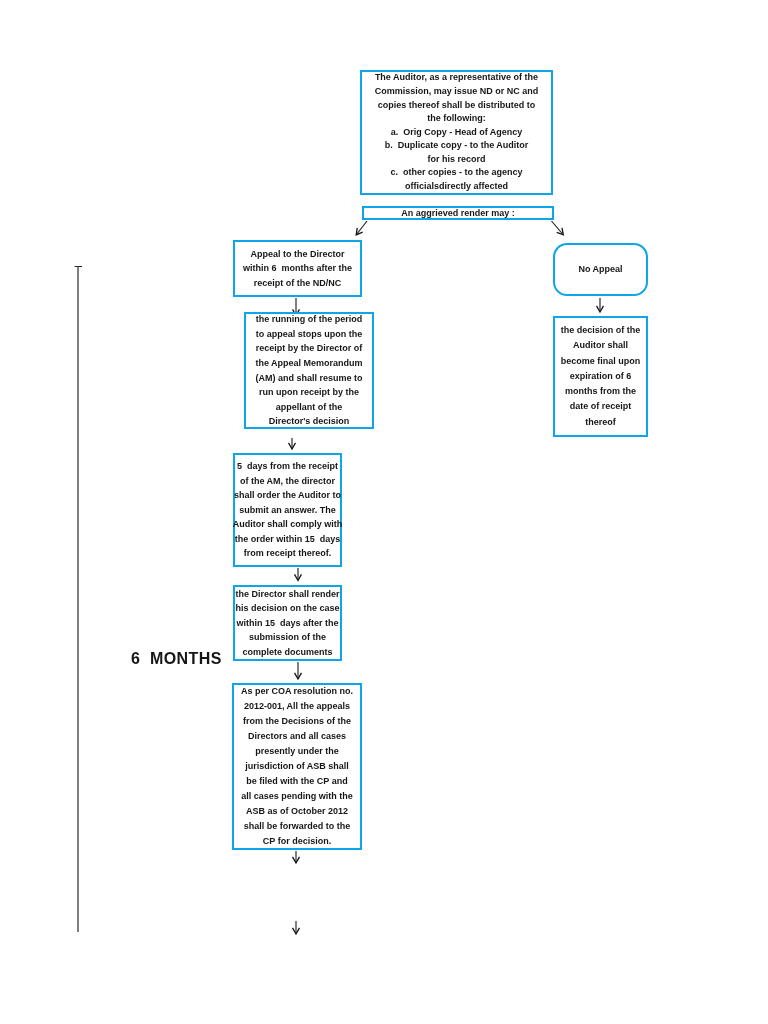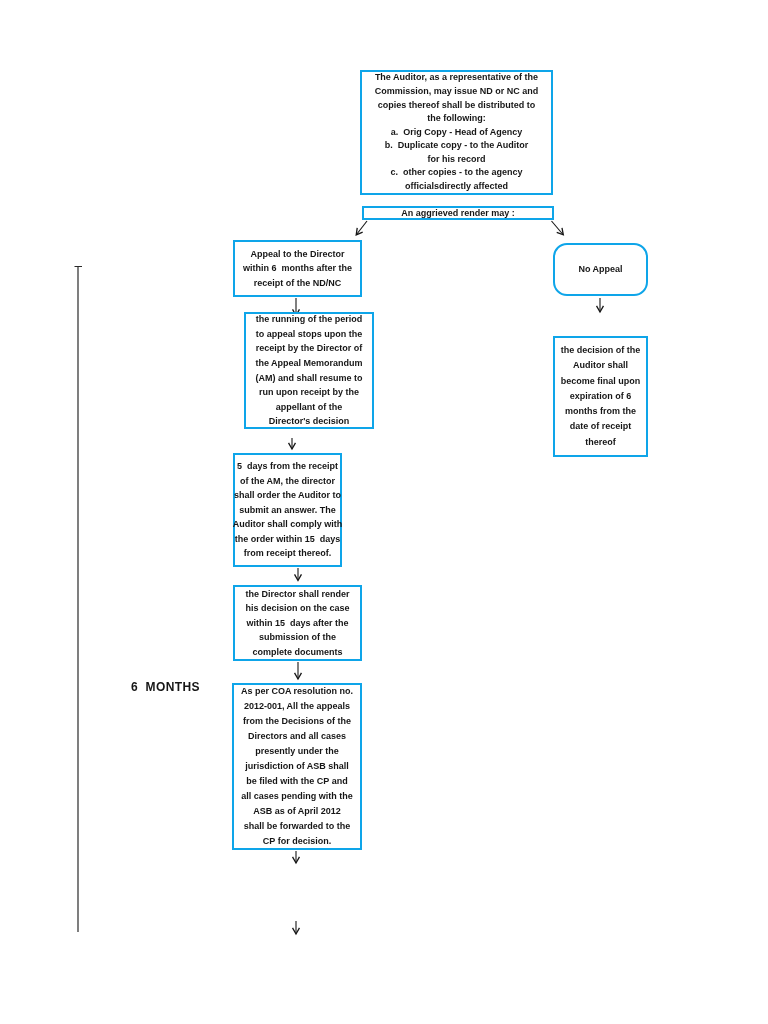--- a/index.html
+++ b/index.html
@@ -32,30 +32,30 @@
     font-weight: 700;
     font-size: 9px;
     line-height: 14.6px;
     color: #161616;
   }
   .box-auditor   { left: 360px; top: 70px;  width: 193px; height: 125px; line-height: 13.6px; }
   .box-aggrieved { left: 362px; top: 206px; width: 192px; height: 14px;  line-height: 12px; }
   .box-appeal    { left: 233px; top: 240px; width: 129px; height: 57px; }
   .box-noappeal  { left: 553px; top: 243px; width: 95px;  height: 53px; border-radius: 14px; }
   .box-running   { left: 232px; top: 312px; width: 130px; height: 117px; margin-left: 12px; }
-  .box-final     { left: 553px; top: 316px; width: 95px;  height: 121px; line-height: 15.2px; margin-top: 20px; }
+  .box-final     { left: 553px; top: 316px; width: 95px;  height: 121px; line-height: 15.2px; }
   .box-fivedays  { left: 233px; top: 453px; width: 109px; height: 114px; }
-  .box-render    { left: 233px; top: 585px; width: 129px; height: 76px; }
+  .box-render    { left: 233px; top: 585px; width: 109px; height: 76px; }
   .box-coa       { left: 232px; top: 683px; width: 130px; height: 167px; line-height: 15px; }
   .box-party     { left: 233px; top: 867px; width: 129px; height: 53px; }
   .six-months {
     position: absolute;
-    left: 131px; top: 680px;
+    left: 131px; top: 650px;
     font-weight: 700;
-    font-size: 12px;
+    font-size: 16px;
     letter-spacing: 0.4px;
     white-space: pre;
     color: #161616;
   }
 </style>
 </head>
 <body>
 
 <div class="canvas">
 
@@ -119,19 +119,19 @@
 submission of the
 complete documents</div>
   <div class="box box-coa">As per COA resolution no.
 2012-001, All the appeals
 from the Decisions of the
 Directors and all cases
 presently under the
 jurisdiction of ASB shall
 be filed with the CP and
 all cases pending with the
-ASB as of April 2012
+ASB as of October 2012
 shall be forwarded to the
 CP for decision.</div>
 
   <div class="six-months">6  MONTHS</div>
 
 </div>
 
 </body></html>

